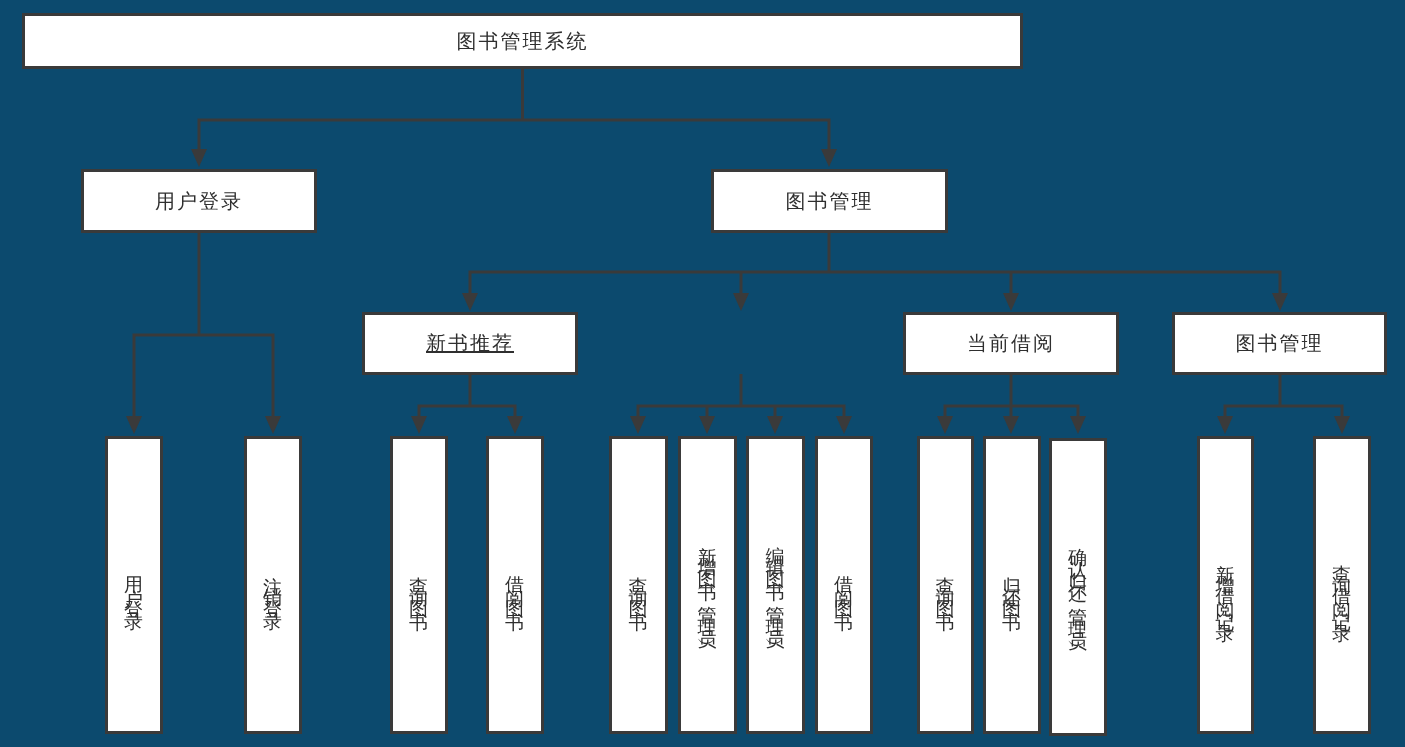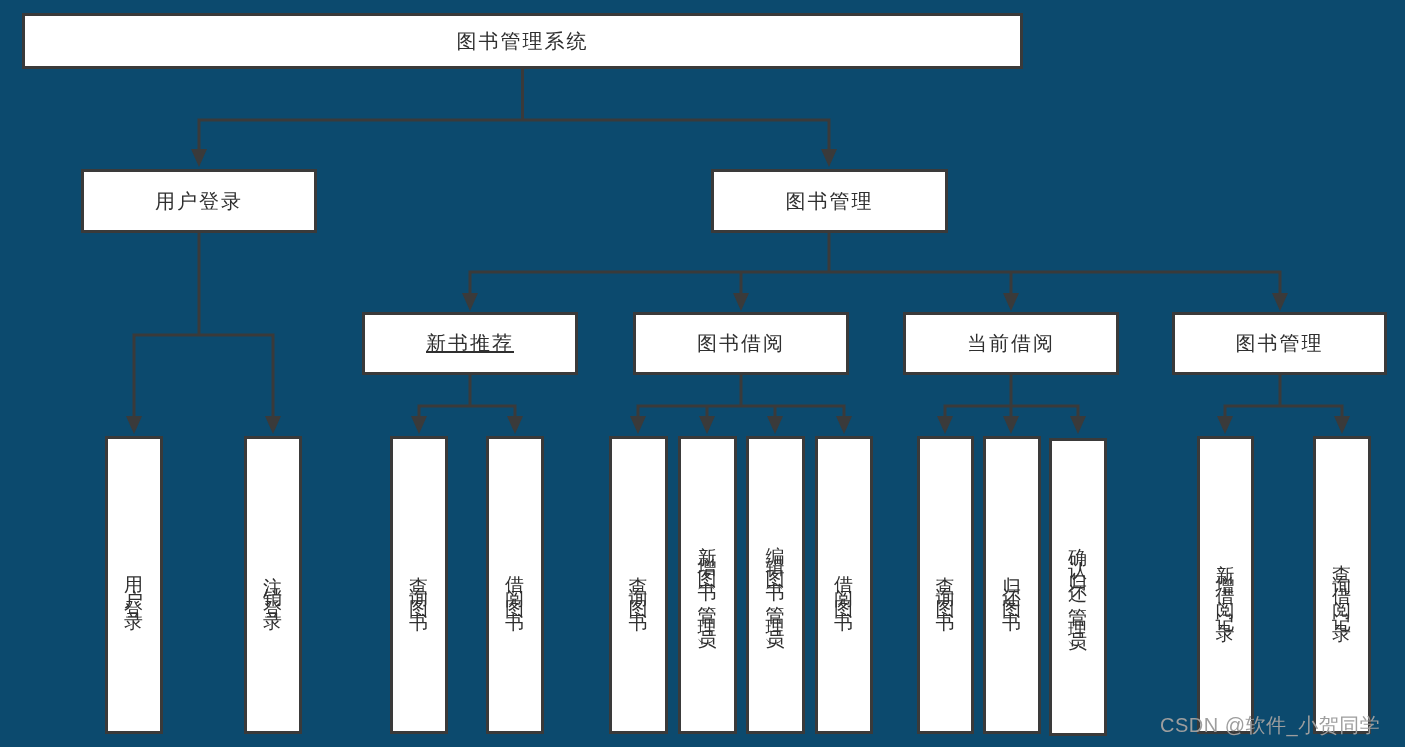--- a/index.html
+++ b/index.html
@@ -85,21 +85,20 @@
       <path class="head" d="M1334 416 L1350 416 L1342 434 Z"></path>
     </g>
   </svg>
 
   <div class="box h-label" style="left:22px; top:13px; width:1001px; height:56px;">图书管理系统</div>
 
   <div class="box h-label" style="left:81px; top:169px; width:236px; height:64px;">用户登录</div>
   <div class="box h-label" style="left:711px; top:169px; width:237px; height:64px;">图书管理</div>
 
   <div class="box h-label" style="left:362px; top:312px; width:216px; height:63px;text-decoration:underline;">新书推荐</div>
-  <div class="box h-label" style="left:633px; top:312px; width:216px; height:63px;">图书借阅</div>
   <div class="box h-label" style="left:903px; top:312px; width:216px; height:63px;">当前借阅</div>
   <div class="box h-label" style="left:1172px; top:312px; width:215px; height:63px;">图书管理</div>
 
   <div class="box v-label" style="left:105px; top:436px; width:58px; height:298px;">用户登录</div>
   <div class="box v-label" style="left:244px; top:436px; width:58px; height:298px;">注销登录</div>
 
   <div class="box v-label" style="left:390px; top:436px; width:58px; height:298px;">查询图书</div>
   <div class="box v-label" style="left:486px; top:436px; width:58px; height:298px;">借阅图书</div>
 
   <div class="box v-label" style="left:609px; top:436px; width:59px; height:298px;">查询图书</div>
@@ -107,15 +106,14 @@
   <div class="box v-label" style="left:746px; top:436px; width:59px; height:298px;">编辑图书（管理员）</div>
   <div class="box v-label" style="left:815px; top:436px; width:58px; height:298px;">借阅图书</div>
 
   <div class="box v-label" style="left:917px; top:436px; width:57px; height:298px;">查询图书</div>
   <div class="box v-label" style="left:983px; top:436px; width:58px; height:298px;">归还图书</div>
   <div class="box v-label" style="left:1049px; top:438px; width:58px; height:298px;">确认归还（管理员）</div>
 
   <div class="box v-label" style="left:1197px; top:436px; width:57px; height:298px;">新增借阅记录</div>
   <div class="box v-label" style="left:1313px; top:436px; width:58px; height:298px;">查询借阅记录</div>
 
-  <div class="watermark">CSDN @软件_小贺同学</div>
 
 </div>
 
 </body></html>

